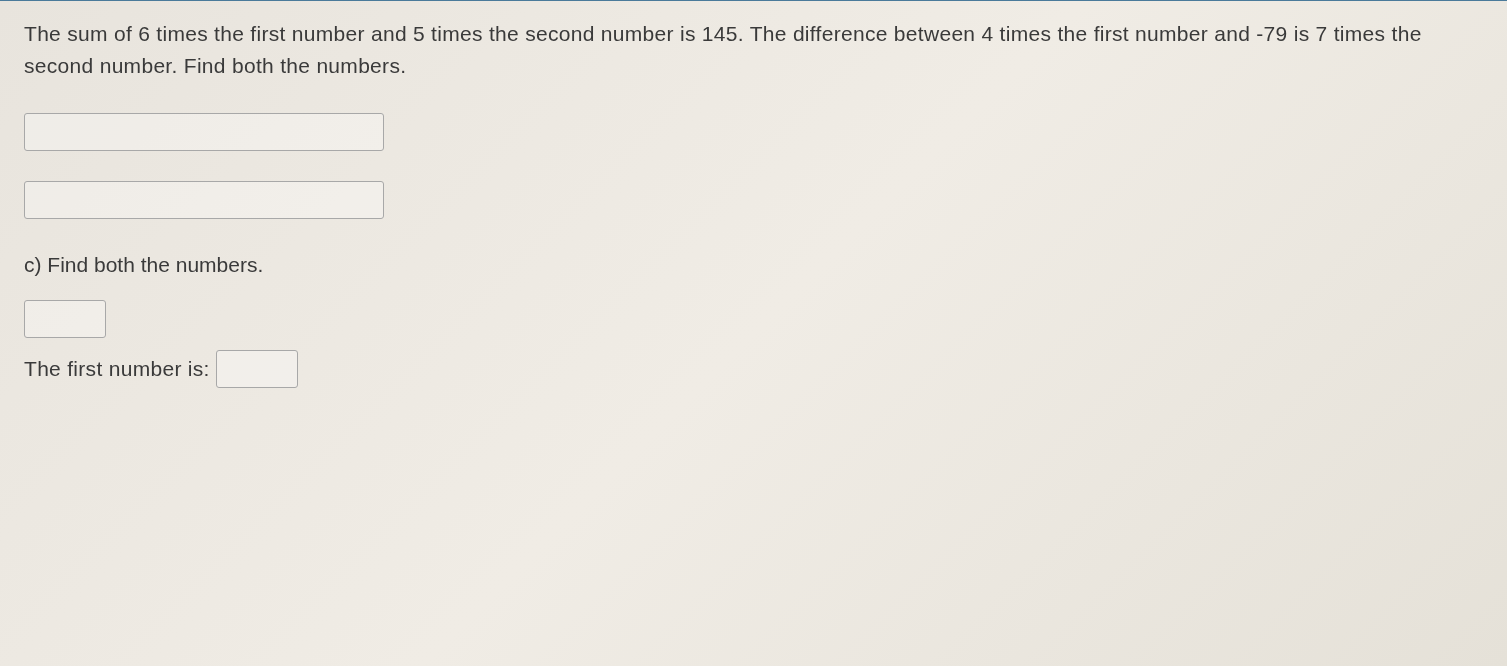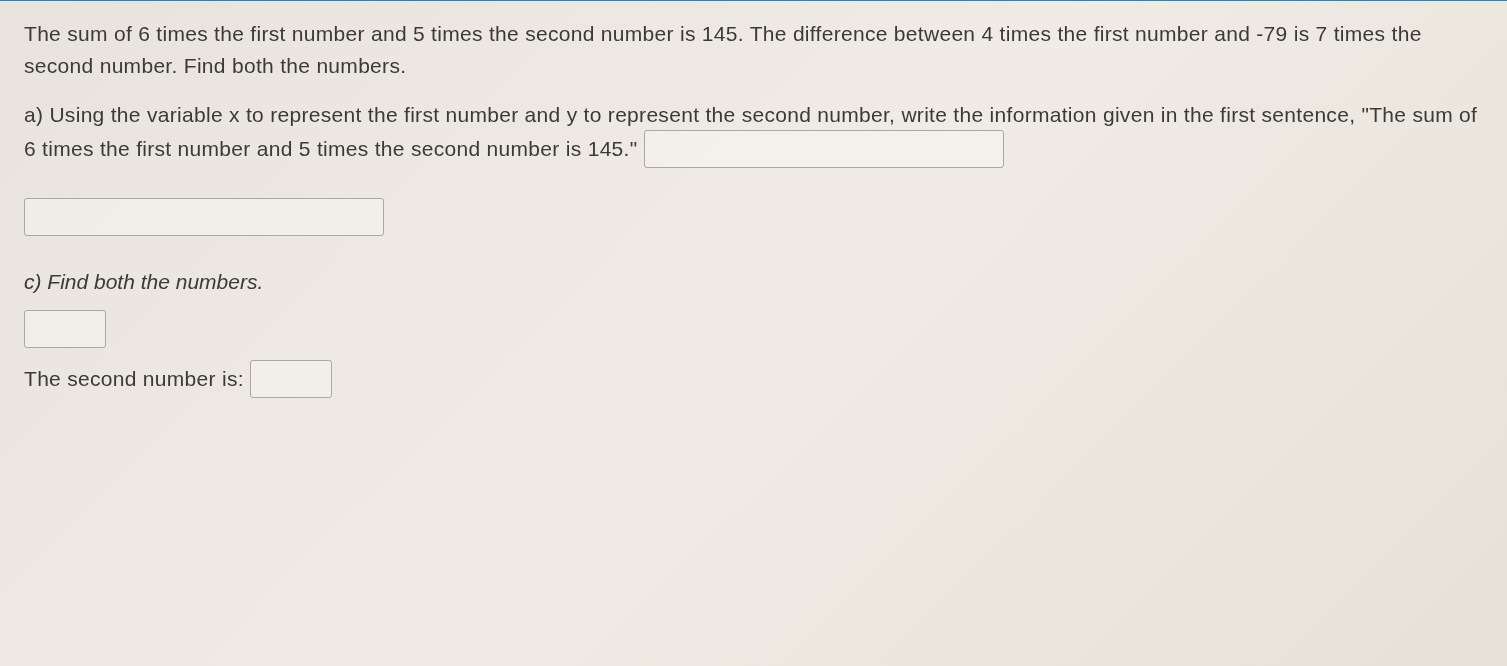--- a/index.html
+++ b/index.html
@@ -20,32 +20,31 @@
     }
     body::before {
       content: "";
       position: absolute;
       top: 0;
       left: 0;
       right: 0;
       border-top: 1px solid #4a7a9a;
     }
     .problem-statement {
-      margin-bottom: 16px;
+      margin-bottom: 32px;
       font-weight: 500;
       letter-spacing: 0.3px;
     }
     .part {
       margin-bottom: 30px;
       font-weight: 500;
       letter-spacing: 0.3px;
     }
     .part-c {
-      margin-bottom: 12px;
-      font-style: italic;
+      margin-bottom: 19px;
     }
     .answer-line {
       margin-bottom: 12px;
       font-weight: 500;
       letter-spacing: 0.3px;
     }
     .input-box {
       display: inline-block;
       border: 1px solid #a8a8a8;
       background: rgba(255, 255, 255, 0.3);
@@ -66,30 +65,29 @@
     .inline-text {
       vertical-align: middle;
     }
   </style>
 </head>
 <body>
 
 <div class="problem-statement">The sum of 6 times the first number and 5 times the second number is 145. The difference between 4 times the first number and -79 is 7 times the second number. Find both the numbers.</div>
 
 <div class="part">
-  <span class="inline-text">a) Using the variable x to represent the first number and y to represent the second number, write the information given in the first sentence, "The sum of 6 times the first number and 5 times the second number is 145."</span>
   <input type="text" class="input-box input-wide" value="" style="">
 </div>
 
 <div class="part">
   <input type="text" class="input-box input-wide" value="" style="">
 </div>
 
 <div class="part-c">c) Find both the numbers.</div>
 
 <div class="answer-line">
   <input type="text" class="input-box input-small" value="" style="">
 </div>
 
 <div class="answer-line">
-  <span class="inline-text">The second number is:</span>
+  <span class="inline-text">The first number is:</span>
   <input type="text" class="input-box input-small" value="" style="">
 </div>
 
 </body></html>

